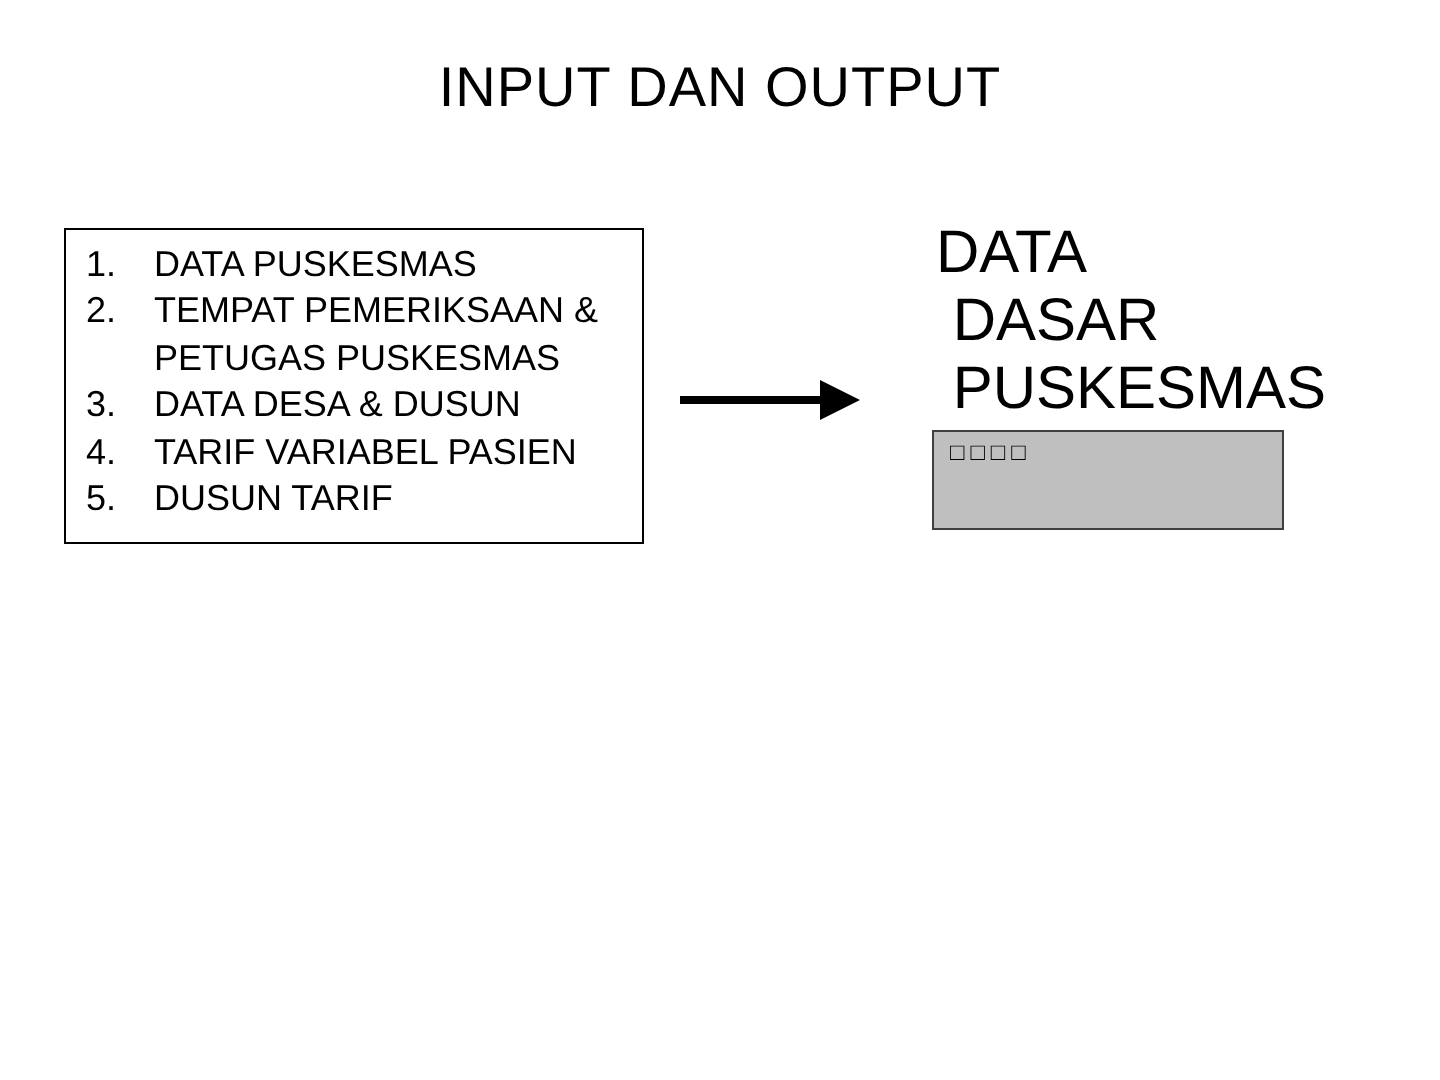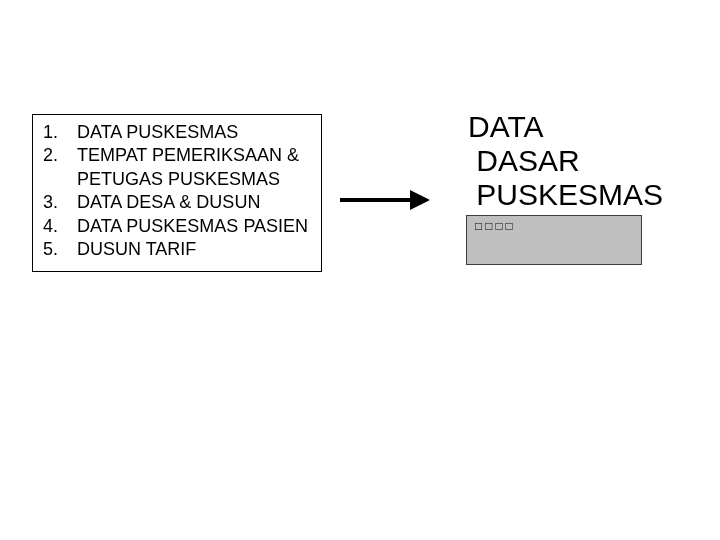--- a/index.html
+++ b/index.html
@@ -88,38 +88,39 @@
     font-size: 12px;
     letter-spacing: 3px;
     font-family: "Courier New", monospace;
   }
 </style>
 </head>
 <body>
 
 <div class="stage">
 
+  <div class="title">INPUT DAN OUTPUT</div>
 
   <div class="left-box">
     <div class="list">
       <div class="list-row">
         <span class="list-num">1.</span>
         <span class="list-text">DATA PUSKESMAS</span>
       </div>
       <div class="list-row">
         <span class="list-num">2.</span>
         <span class="list-text">TEMPAT PEMERIKSAAN &amp; PETUGAS PUSKESMAS</span>
       </div>
       <div class="list-row">
         <span class="list-num">3.</span>
         <span class="list-text">DATA DESA &amp; DUSUN</span>
       </div>
       <div class="list-row">
         <span class="list-num">4.</span>
-        <span class="list-text">DATA PUSKESMAS PASIEN</span>
+        <span class="list-text">TARIF VARIABEL PASIEN</span>
       </div>
       <div class="list-row">
         <span class="list-num">5.</span>
         <span class="list-text">DUSUN TARIF</span>
       </div>
     </div>
   </div>
 
   <div class="arrow">
     <svg width="90" height="24" viewBox="0 0 90 24">

